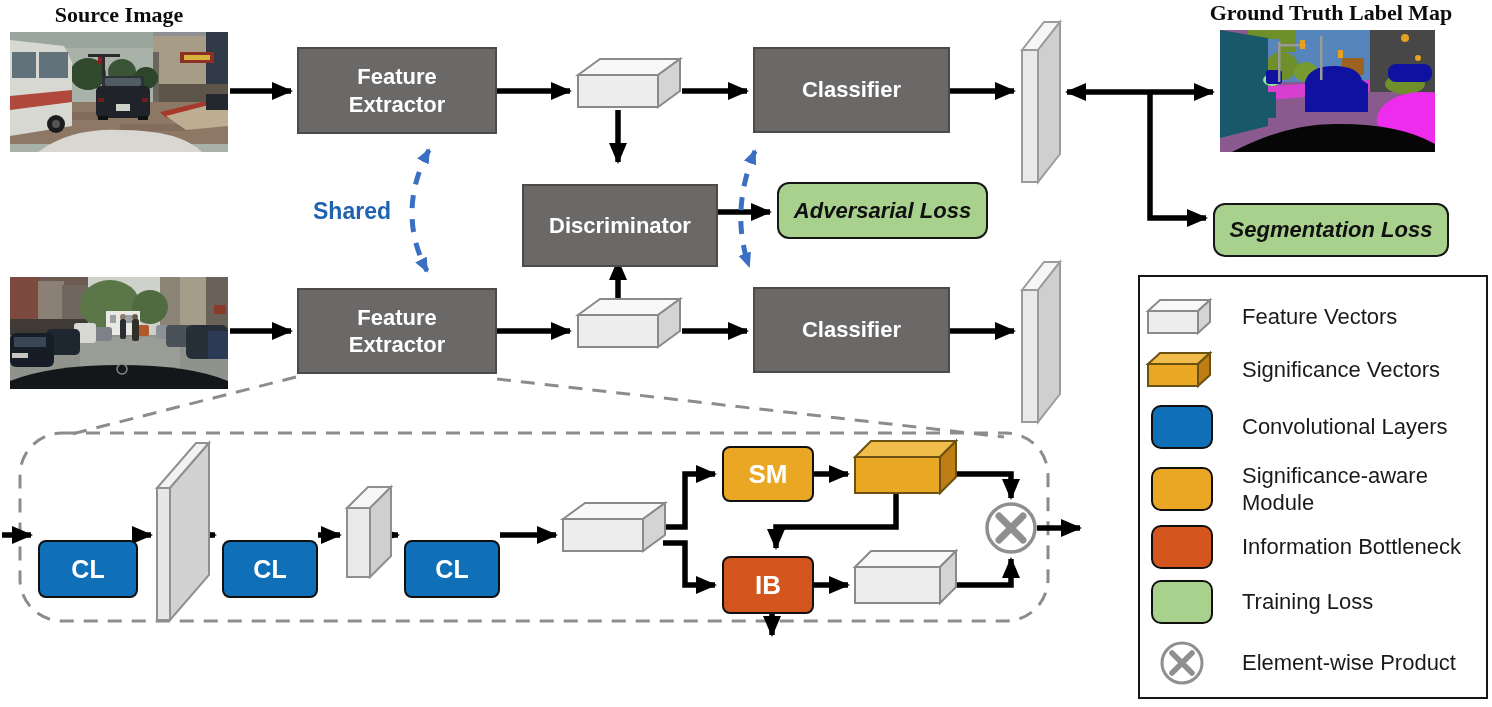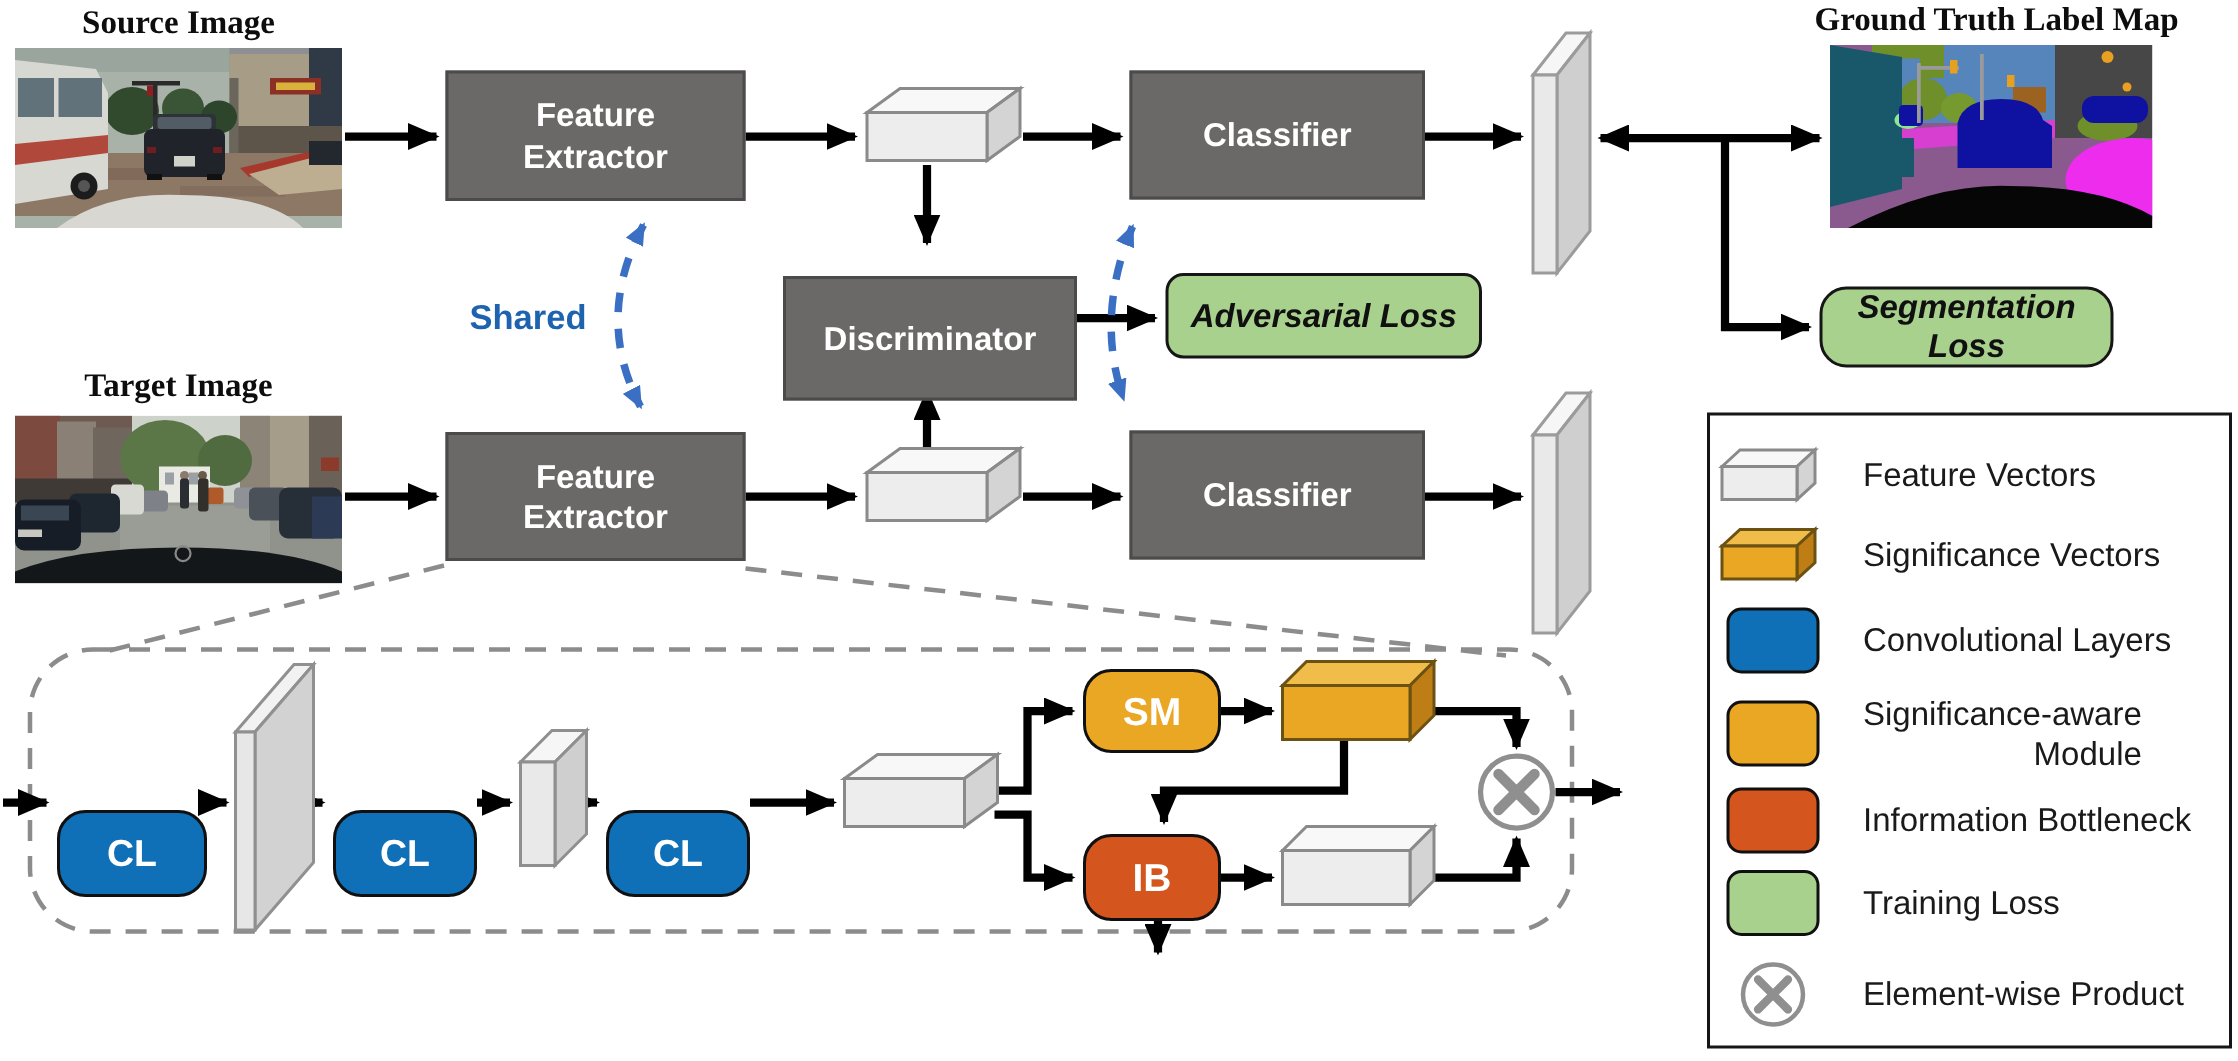--- a/index.html
+++ b/index.html
@@ -14,21 +14,21 @@
     font-weight:bold; font-size:22px; line-height:1.25;
     display:flex; align-items:center; justify-content:center;
     text-align:center; white-space:pre-line;
   }
   .loss {
     background:#a9d18e; border:2.5px solid #161616; border-radius:12px;
     color:#101010; font-weight:bold; font-style:italic; font-size:22px;
     display:flex; align-items:center; justify-content:center; text-align:center;
   }
   .blk {
-    border:2px solid #101010; border-radius:19px; color:#fff; font-weight:bold;
+    border:2px solid #101010; border-radius:8px; color:#fff; font-weight:bold;
     display:flex; align-items:center; justify-content:center;
   }
   .cl { background:#0f70b8; font-size:25px;margin-top:34px; }
   .sm { background:#e9a724; font-size:26px; }
   .ib { background:#d4551d; font-size:26px; }
   .shared { color:#1e63b0; font-weight:bold; font-size:23px; }
   .legend { border:2.5px solid #161616; background:#fff; }
   .lrow { position:absolute; left:0; width:100%; display:flex; align-items:center; }
   .licon { flex:0 0 84px; display:flex; justify-content:center; align-items:center; }
   .swatch { width:62px; height:44px; border:2.5px solid #101010; border-radius:10px; }
@@ -252,34 +252,33 @@
       <rect x="347" y="508" width="23" height="69" fill="#e9e9e9"></rect>
     </g>
 
     <g>
       <circle cx="1011" cy="528" r="24" fill="#fff" stroke="#8f8f8f" stroke-width="3.5"></circle>
       <path d="M999,516 L1023,540 M1023,516 L999,540" stroke="#8f8f8f" stroke-width="7" stroke-linecap="round"></path>
     </g>
   </svg>
 
   <div class="abs title" style="left:10px;top:2px;width:218px;">Source Image</div>
-  <div class="abs title" style="left:10px;top:244px;width:218px;">Target Image</div>
   <div class="abs title" style="left:1178px;top:0px;width:306px;">Ground Truth Label Map</div>
   <div class="abs shared" style="left:302px;top:198px;width:100px;text-align:center;">Shared</div>
 
   <div class="abs node" style="left:297px;top:47px;width:200px;height:87px;">Feature
 Extractor</div>
   <div class="abs node" style="left:753px;top:47px;width:197px;height:86px;">Classifier</div>
   <div class="abs node" style="left:522px;top:184px;width:196px;height:83px;">Discriminator</div>
   <div class="abs node" style="left:297px;top:288px;width:200px;height:86px;">Feature
 Extractor</div>
   <div class="abs node" style="left:753px;top:287px;width:197px;height:86px;">Classifier</div>
 
   <div class="abs loss" style="left:777px;top:182px;width:211px;height:57px;">Adversarial Loss</div>
-  <div class="abs loss" style="left:1213px;top:191px;width:196px;height:54px;border-radius:18px;">Segmentation Loss</div>
+  <div class="abs loss" style="left:1213px;top:203px;width:236px;height:54px;">Segmentation Loss</div>
 
   <div class="abs blk cl" style="left:38px;top:506px;width:100px;height:58px;">CL</div>
   <div class="abs blk cl" style="left:222px;top:506px;width:96px;height:58px;">CL</div>
   <div class="abs blk cl" style="left:404px;top:506px;width:96px;height:58px;">CL</div>
   <div class="abs blk sm" style="left:722px;top:446px;width:92px;height:56px;">SM</div>
   <div class="abs blk ib" style="left:722px;top:556px;width:92px;height:58px;">IB</div>
 
   <div class="abs legend" style="left:1138px;top:275px;width:350px;height:424px;">
 
     <div class="lrow" style="top:18px;height:44px;">
@@ -308,21 +307,21 @@
       <div class="llabel">Significance Vectors</div>
     </div>
 
     <div class="lrow" style="top:128px;height:44px;">
       <span class="licon">
         <span class="swatch sw-blue"></span>
       </span>
       <div class="llabel">Convolutional Layers</div>
     </div>
 
-    <div class="lrow" style="top:183px;height:58px;text-align:right;">
+    <div class="lrow" style="top:183px;height:58px;">
       <span class="licon">
         <span class="swatch sw-yellow"></span>
       </span>
       <div class="llabel">Significance-aware
 Module</div>
     </div>
 
     <div class="lrow" style="top:248px;height:44px;">
       <span class="licon">
         <span class="swatch sw-orange"></span>

